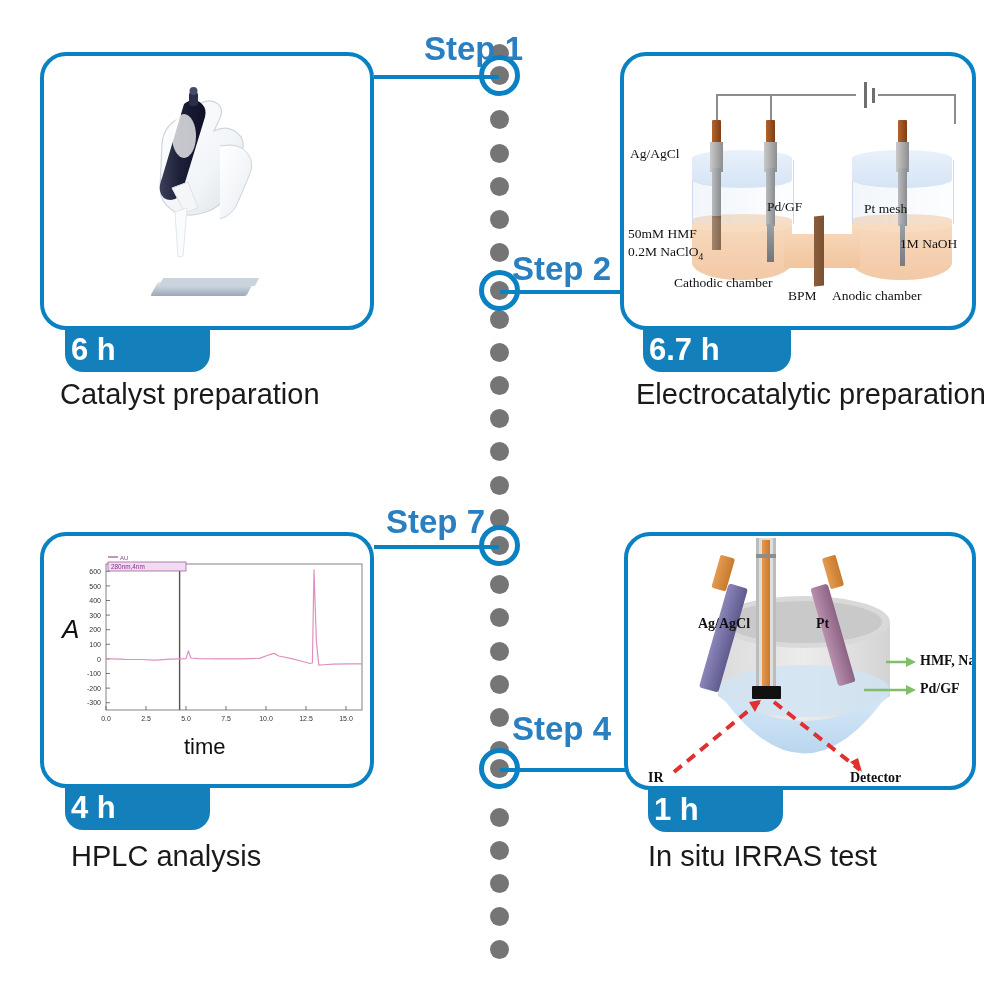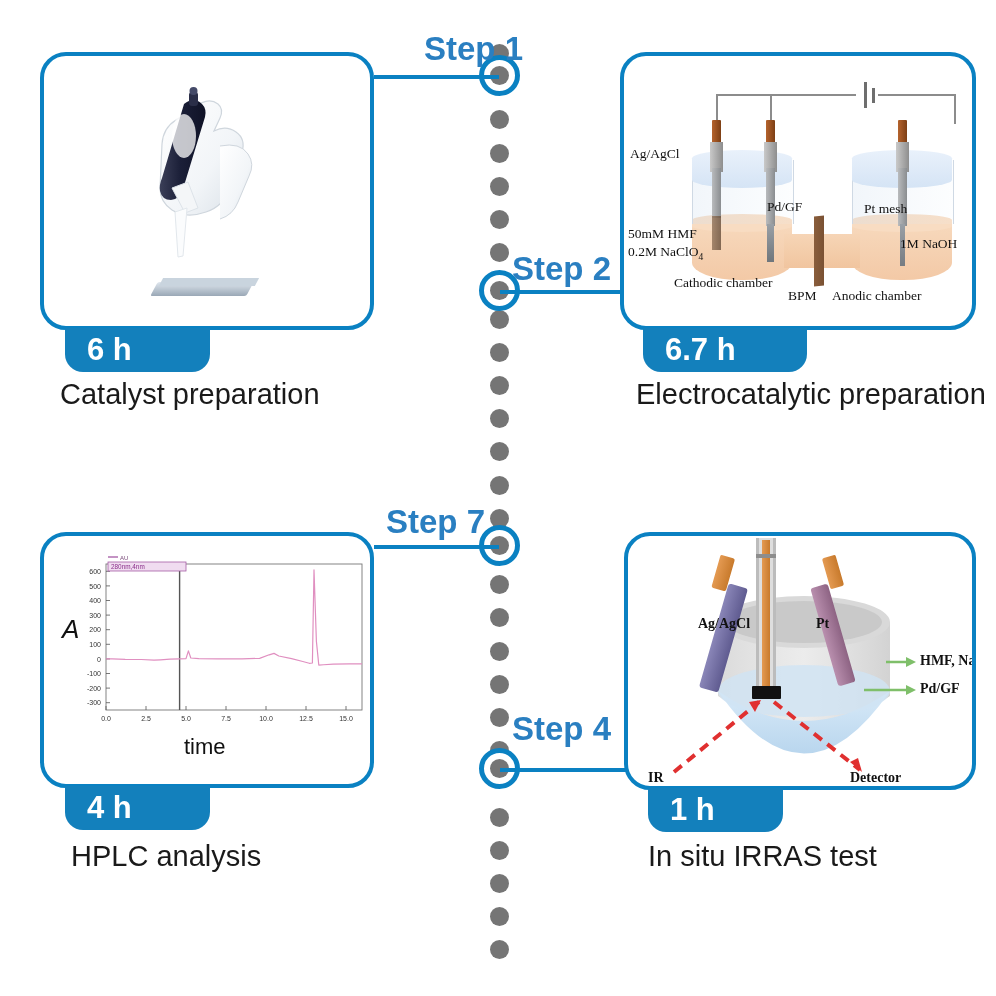--- a/index.html
+++ b/index.html
@@ -25,21 +25,21 @@
   .connector{position:absolute;height:4px;background:#0a81c2;}
 
   
   .step-label{position:absolute;color:#2a7fc1;font-size:33px;font-weight:bold;
               letter-spacing:0px;white-space:nowrap;}
 
   
   .badge{position:absolute;background:#1380bc;color:#ffffff;
          font-size:31px;font-weight:bold;
          border-bottom-left-radius:18px;border-bottom-right-radius:18px;
-         display:flex;align-items:center;padding-left:22px;box-sizing:border-box;
+         display:flex;align-items:center;padding-left:6px;box-sizing:border-box;
          height:44px;}
 
   
   .caption{position:absolute;color:#1a1a1a;font-size:29px;white-space:nowrap;}
 
   
   .slide-base{position:absolute;left:110px;top:226px;width:96px;height:14px;
               background:linear-gradient(#dfe6ee,#9aa8b6);
               transform:skewX(-28deg);border-radius:2px;}
   .slide-top{position:absolute;left:117px;top:222px;width:96px;height:8px;
@@ -216,21 +216,21 @@
       <b>0.2M NaClO</b><sub>4</sub>
     </div>
     <div class="lbl" style="left:276px;top:180px;">1M NaOH</div>
     <div class="lbl" style="left:50px;top:219px;">Cathodic chamber</div>
     <div class="lbl" style="left:164px;top:232px;">BPM</div>
     <div class="lbl" style="left:208px;top:232px;">Anodic chamber</div>
   </div>
 </div>
 <div class="connector" style="left:500px;top:290px;width:124px;"></div>
 <div class="step-label" style="left:512px;top:250px;">Step 2</div>
-<div class="badge" style="left:643px;top:328px;width:164px;">6.7 h</div>
+<div class="badge" style="left:643px;top:328px;width:148px;">6.7 h</div>
 <div class="caption" style="left:636px;top:378px;">Electrocatalytic preparation</div>
 
 <div class="card" style="left:40px;top:532px;width:334px;height:256px;">
   <div class="card-inner">
 
     <div style="position:absolute;left:0;top:0;width:334px;height:256px;">
       <svg id="hplc-svg" width="334" height="256">
           <rect x="62" y="28" width="256" height="146" fill="#ffffff" stroke="#777777" stroke-width="0.9"></rect>
           <line x1="62" y1="35.30000000000001" x2="66" y2="35.30000000000001" stroke="#555" stroke-width="0.8"></line>
           <text x="57" y="37.90000000000001" text-anchor="end" font-size="7" fill="#333" font-family="&quot;Liberation Sans&quot;,sans-serif">600</text>

